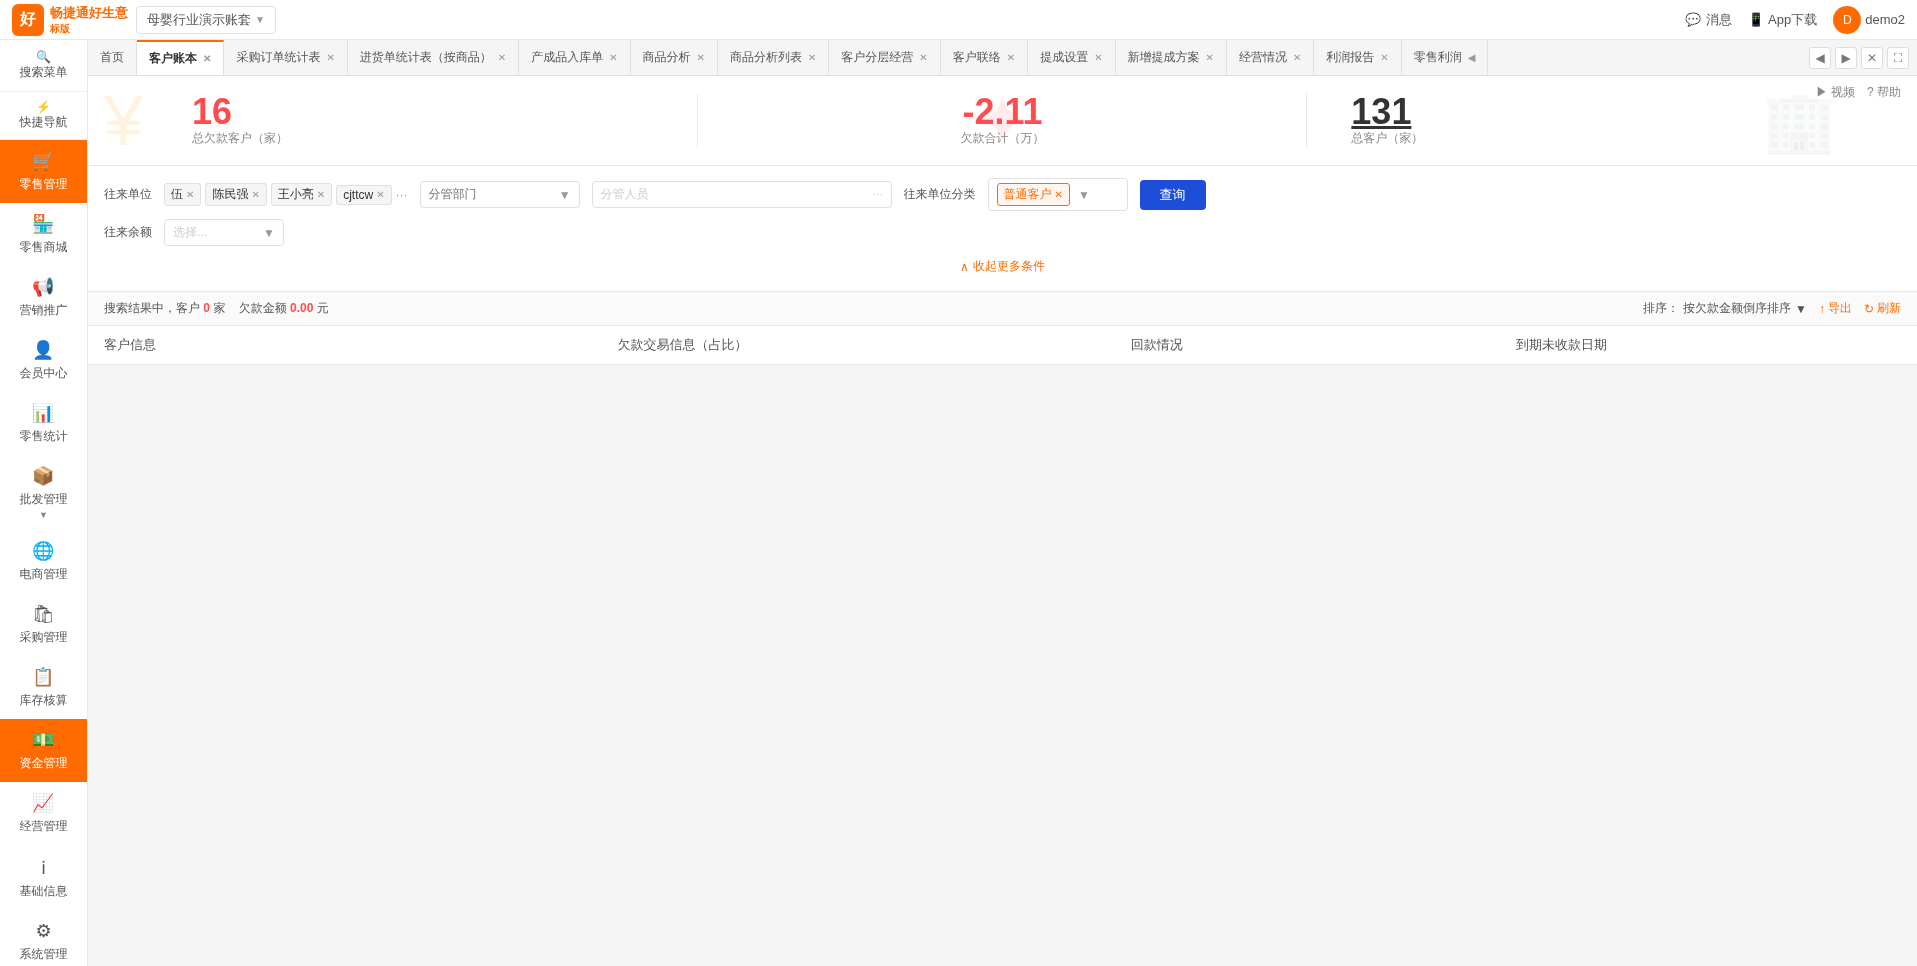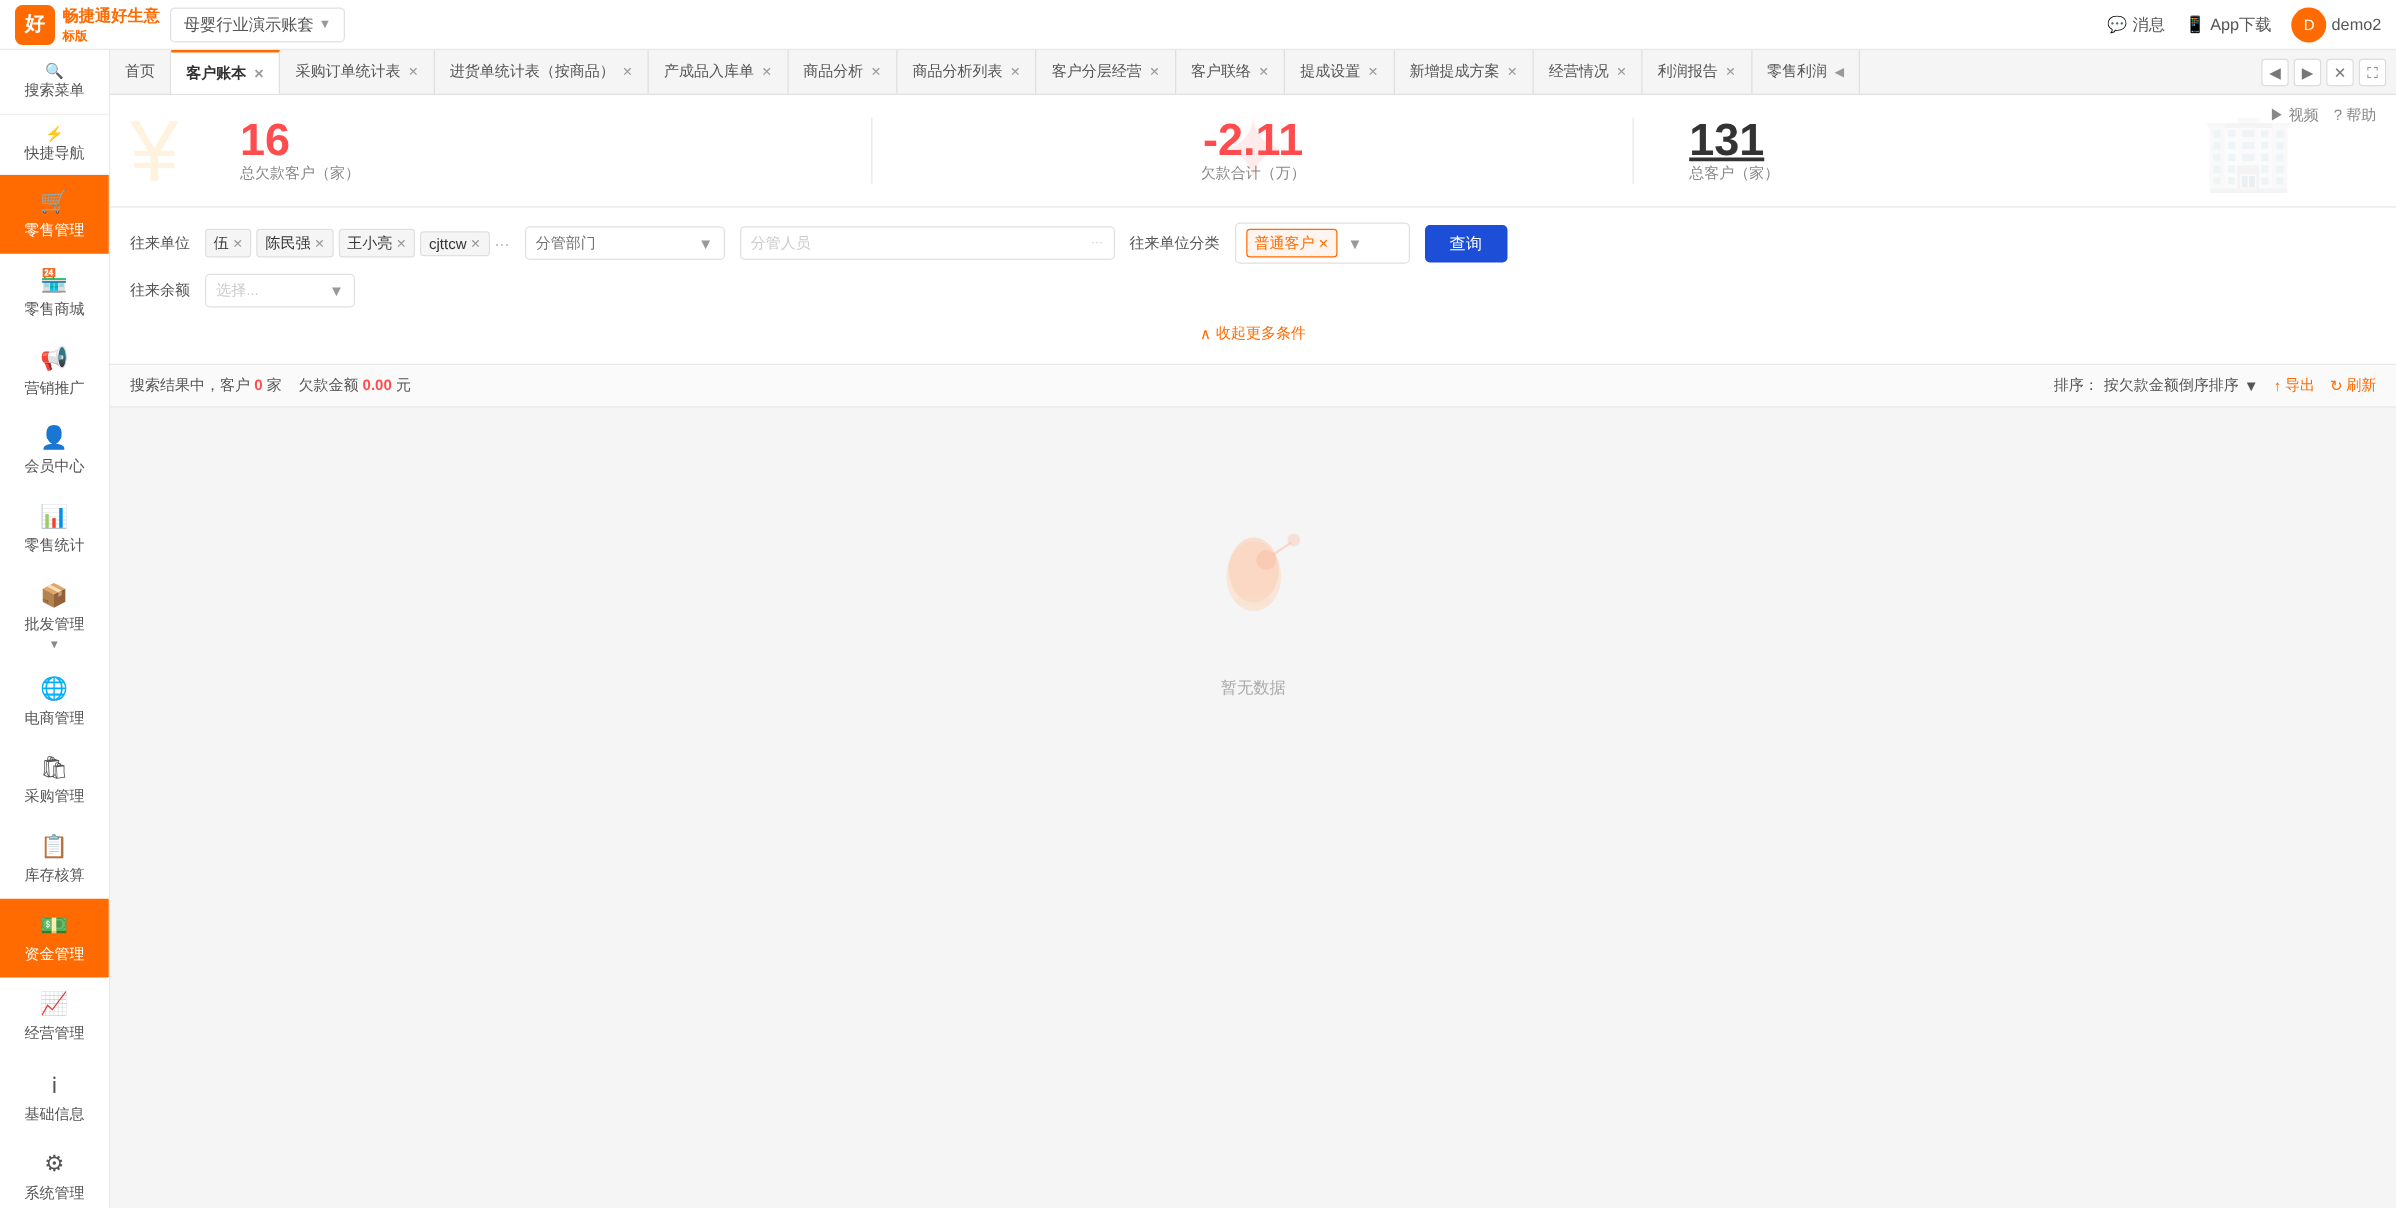--- a/index.html
+++ b/index.html
@@ -353,31 +353,23 @@
             <span>↑</span>
             <span>导出</span>
           </div>
           <div class="result-action-btn">
             <span>↻</span>
             <span>刷新</span>
           </div>
         </div>
       </div>
 
-
-      <div class="empty-state">
-        <div style="font-size:80px;opacity:0.5;">
-          
-          <svg width="100" height="100" viewBox="0 0 100 100">
-            <ellipse cx="50" cy="55" rx="22" ry="28" fill="#ffcba4" opacity="0.7"></ellipse>
-            <ellipse cx="50" cy="50" rx="20" ry="26" fill="#ffaa7a" opacity="0.6"></ellipse>
-            <circle cx="60" cy="42" r="8" fill="#ff8855" opacity="0.5"></circle>
-            <line x1="65" y1="38" x2="80" y2="28" stroke="#ff8855" stroke-width="2" opacity="0.5"></line>
-            <circle cx="82" cy="26" r="5" fill="#ff8855" opacity="0.4"></circle>
-            <ellipse cx="50" cy="75" rx="15" ry="4" fill="#ffcba4" opacity="0.3"></ellipse>
-          </svg>
-        </div>
-        <div class="empty-text">暂无数据</div>
-      </div>
+      <div class="table-header">
+        <div class="th">客户信息</div>
+        <div class="th">欠款交易信息（占比）</div>
+        <div class="th">回款情况</div>
+        <div class="th">到期未收款日期</div>
+      </div>
+
 
     </div>
   </div>
 </div>
 
 </body></html>

